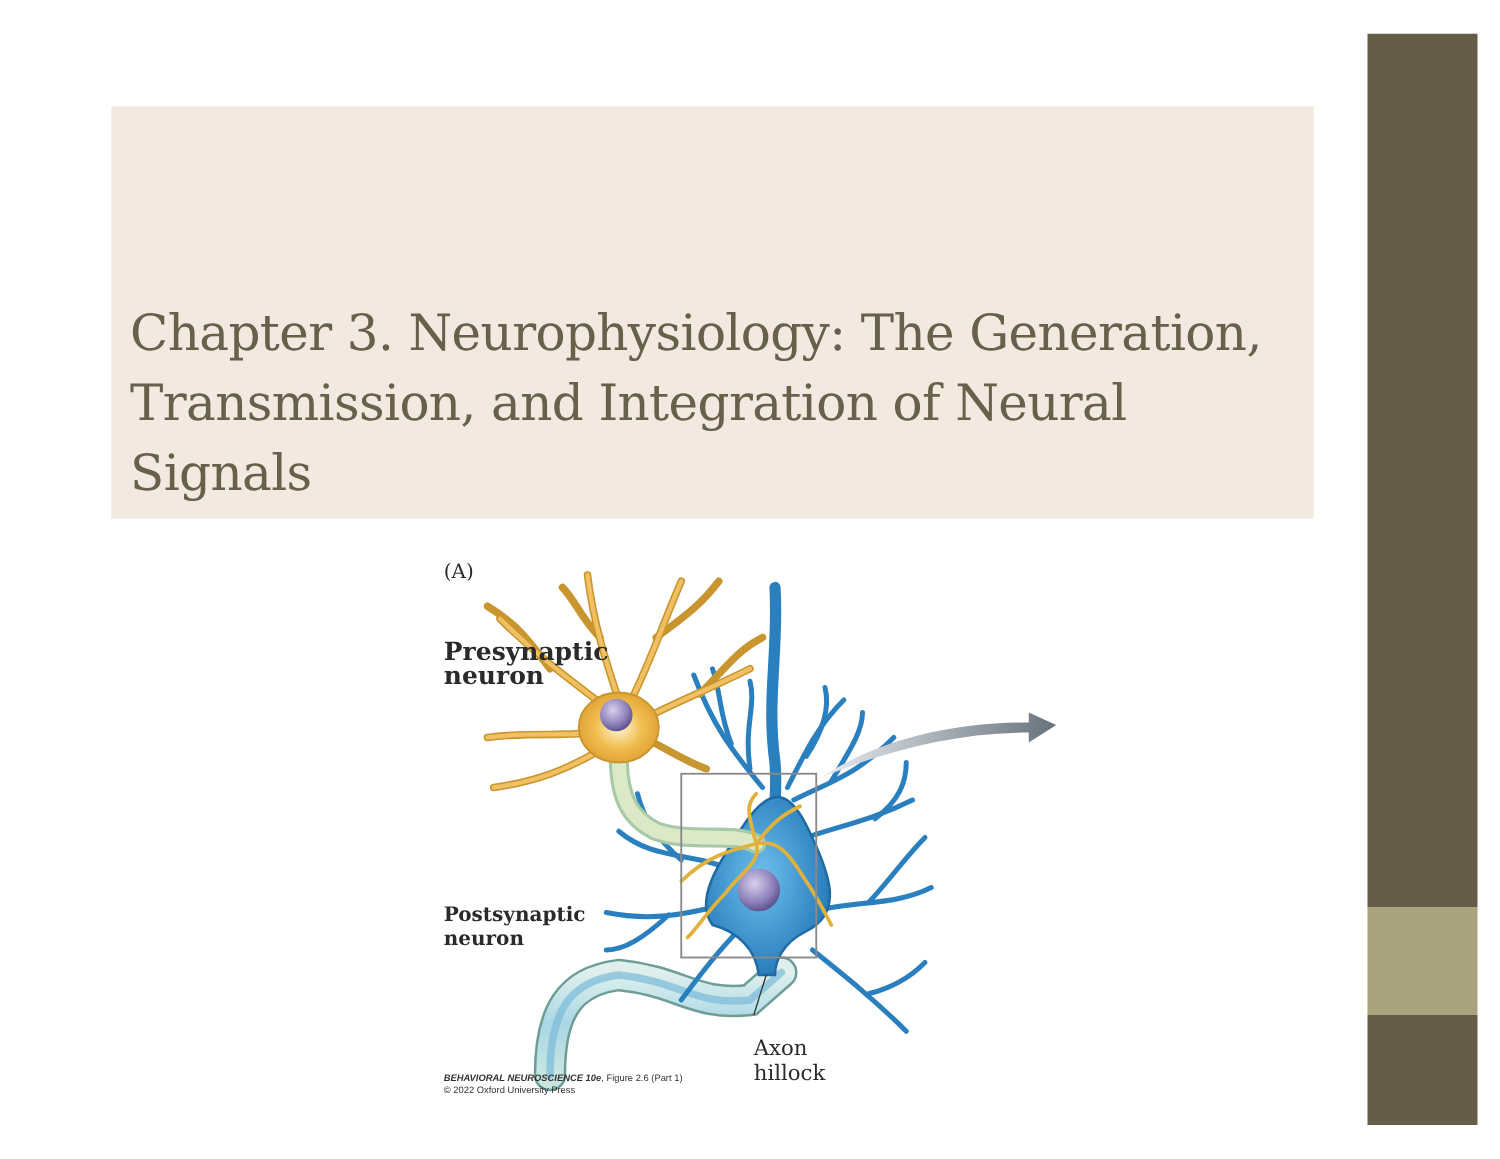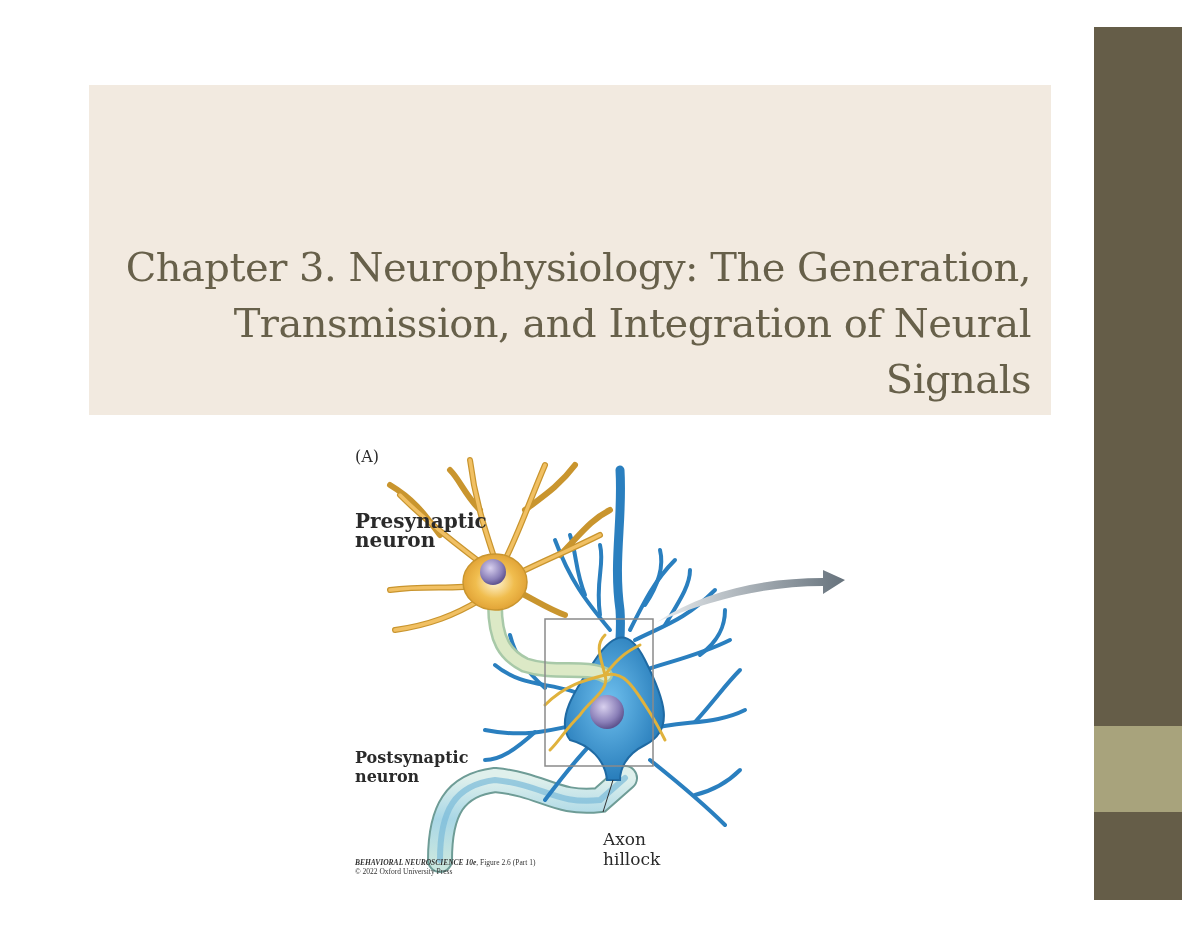--- a/index.html
+++ b/index.html
@@ -4,21 +4,20 @@
 <style>
   html, body { margin: 0; padding: 0; }
   body {
     width: 1200px; height: 927px; position: relative; overflow: hidden;
     background: #ffffff;
     font-family: "DejaVu Serif", serif;
   }
   .title-box {
     position: absolute; left: 89px; top: 85px; width: 962px; height: 330px;
     background: #f2eae0;
-    text-align: right;
   }
   .title-text {
     position: absolute; left: 15px; bottom: 8px; right: 20px;
     margin: 0;
     font-family: "DejaVu Serif", serif;
     font-weight: normal;
     font-size: 40px; line-height: 56px;
     color: #67604a;
     letter-spacing: -0.5px;
   }
@@ -36,25 +35,25 @@
   }
   .figure {
     position: absolute; left: 345px; top: 440px; width: 520px; height: 440px;
   }
   .fig-label {
     position: absolute; font-family: "DejaVu Serif", serif; color: #2a2a2a;
     white-space: pre-line;
   }
   .panel-label { left: 10px; top: 7px; font-size: 16px; }
   .pre-label { left: 10px; top: 72px; font-size: 20px; font-weight: bold; line-height: 19px; }
-  .post-label { left: 10px; top: 282px; font-size: 16px; font-weight: bold; line-height: 19px; margin-top: 26px; }
+  .post-label { left: 10px; top: 282px; font-size: 16px; font-weight: bold; line-height: 19px; }
   .axon-label { left: 258px; top: 389px; font-size: 17px; line-height: 20px; }
   .caption {
     position: absolute; left: 10px; top: 418px;
-    font-family: Liberation Serif, serif; font-size: 7.5px; line-height: 9px; color: #333;
+    font-family: Liberation Sans, sans-serif; font-size: 7.5px; line-height: 9px; color: #333;
   }
   .caption .book { font-style: italic; font-weight: bold; }
   svg { position: absolute; left: 0; top: 0; }
 </style>
 </head>
 <body>
 
 <div class="title-box">
   <h1 class="title-text">Chapter 3. Neurophysiology: The Generation, Transmission, and Integration of Neural Signals</h1>
 </div>

